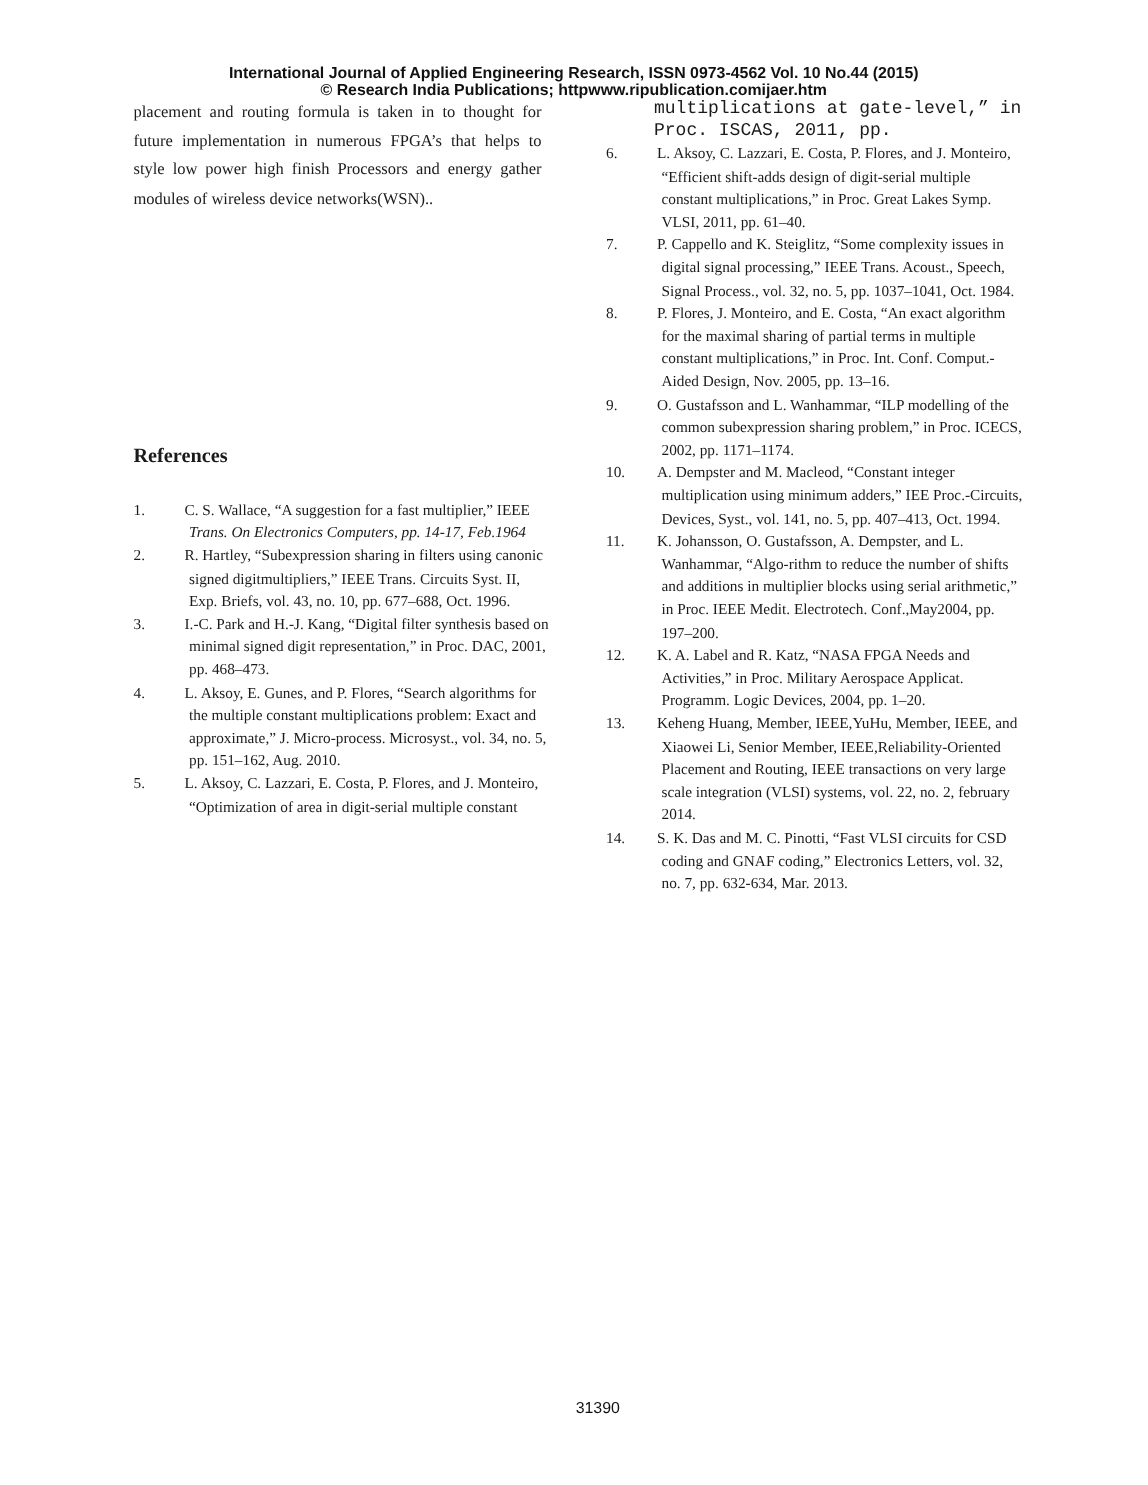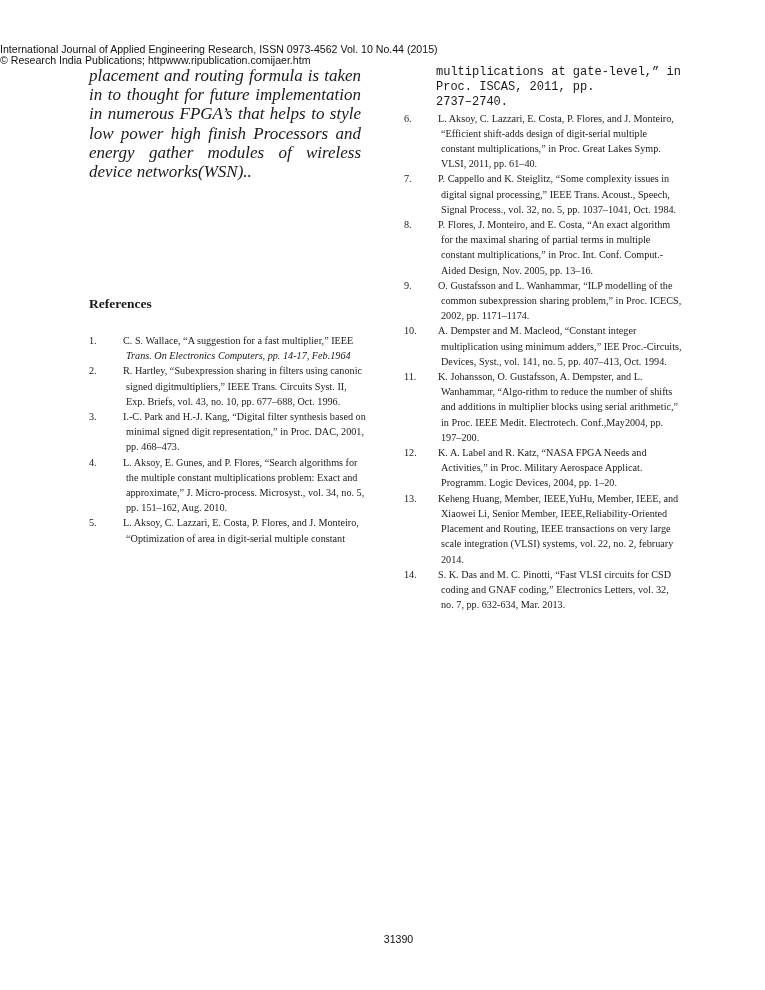--- a/index.html
+++ b/index.html
@@ -1,21 +1,21 @@
 <!DOCTYPE html>
 <html><head>
 <meta charset="utf-8">
 <style>
   html, body { margin: 0; padding: 0; background: #ffffff; }
   body { width: 765px; height: 990px; position: relative; overflow: hidden; color: #1a1a1a; }
-  .header { position: absolute; left: 0; top: 44px; width: 765px; 
-    font-family: "Liberation Sans", sans-serif; font-size: 10.6px; line-height: 11px; color: #111; }
+  .header { position: absolute; left: 0; top: 44px; width: 765px; text-align: center;
+    font-family: "Liberation Sans", sans-serif; font-size: 10.6px; line-height: 11px; color: #111; font-weight: bold; }
   .col { position: absolute; font-family: "Liberation Serif", serif; }
   .left { left: 89px; top: 66px; width: 272px; }
-  .body-text { font-size: 17px; line-height: 19.2px; text-align: justify; margin: 0; font-style: italic; }
+  .body-text { font-size: 11px; line-height: 19.2px; text-align: justify; margin: 0; }
   .refs-heading { position: absolute; left: 89px; top: 296px; font-family: "Liberation Serif", serif;
     font-weight: bold; font-size: 13.5px; margin: 0; }
   .refs-left { position: absolute; left: 89px; top: 333px; width: 280px; }
   .ref { font-family: "Liberation Serif", serif; font-size: 10.2px; line-height: 15.2px; position: relative;
     padding-left: 28px; margin: 0; }
   .ref .num { position: absolute; left: 0; top: 0; }
   .refs-right { position: absolute; left: 404px; top: 65px; width: 280px; }
   .cont { font-family: Liberation Mono, monospace; font-size: 12px; line-height: 15.2px; margin: 0 0 0 32px; }
   .pagenum { position: absolute; left: 0; top: 933px; width: 765px; text-align: center;
     font-family: "Liberation Sans", sans-serif; font-size: 10.6px; color: #111; margin-left: 16px; }
@@ -62,21 +62,20 @@
     <div class="ref" style="padding-left: 34px;">
       <span class="num">5.</span>
       <div>L. Aksoy, C. Lazzari, E. Costa, P. Flores, and J. Monteiro,</div>
       <div style="padding-left: 3px;">“Optimization of area in digit-serial multiple constant</div>
     </div>
   </div>
 
 <div class="refs-right" id="refs-right">
   <div class="cont">
     <div>multiplications at gate-level,” in Proc. ISCAS, 2011, pp.</div>
-    <div>2737–2740.</div>
   </div>
 <div class="ref" style="padding-left: 34px;">
       <span class="num">6.</span>
       <div>L. Aksoy, C. Lazzari, E. Costa, P. Flores, and J. Monteiro,</div>
       <div style="padding-left: 3px;">“Efficient shift-adds design of digit-serial multiple</div>
       <div style="padding-left: 3px;">constant multiplications,” in Proc. Great Lakes Symp.</div>
       <div style="padding-left: 3px;">VLSI, 2011, pp. 61–40.</div>
     </div>
     <div class="ref" style="padding-left: 34px;">
       <span class="num">7.</span>

